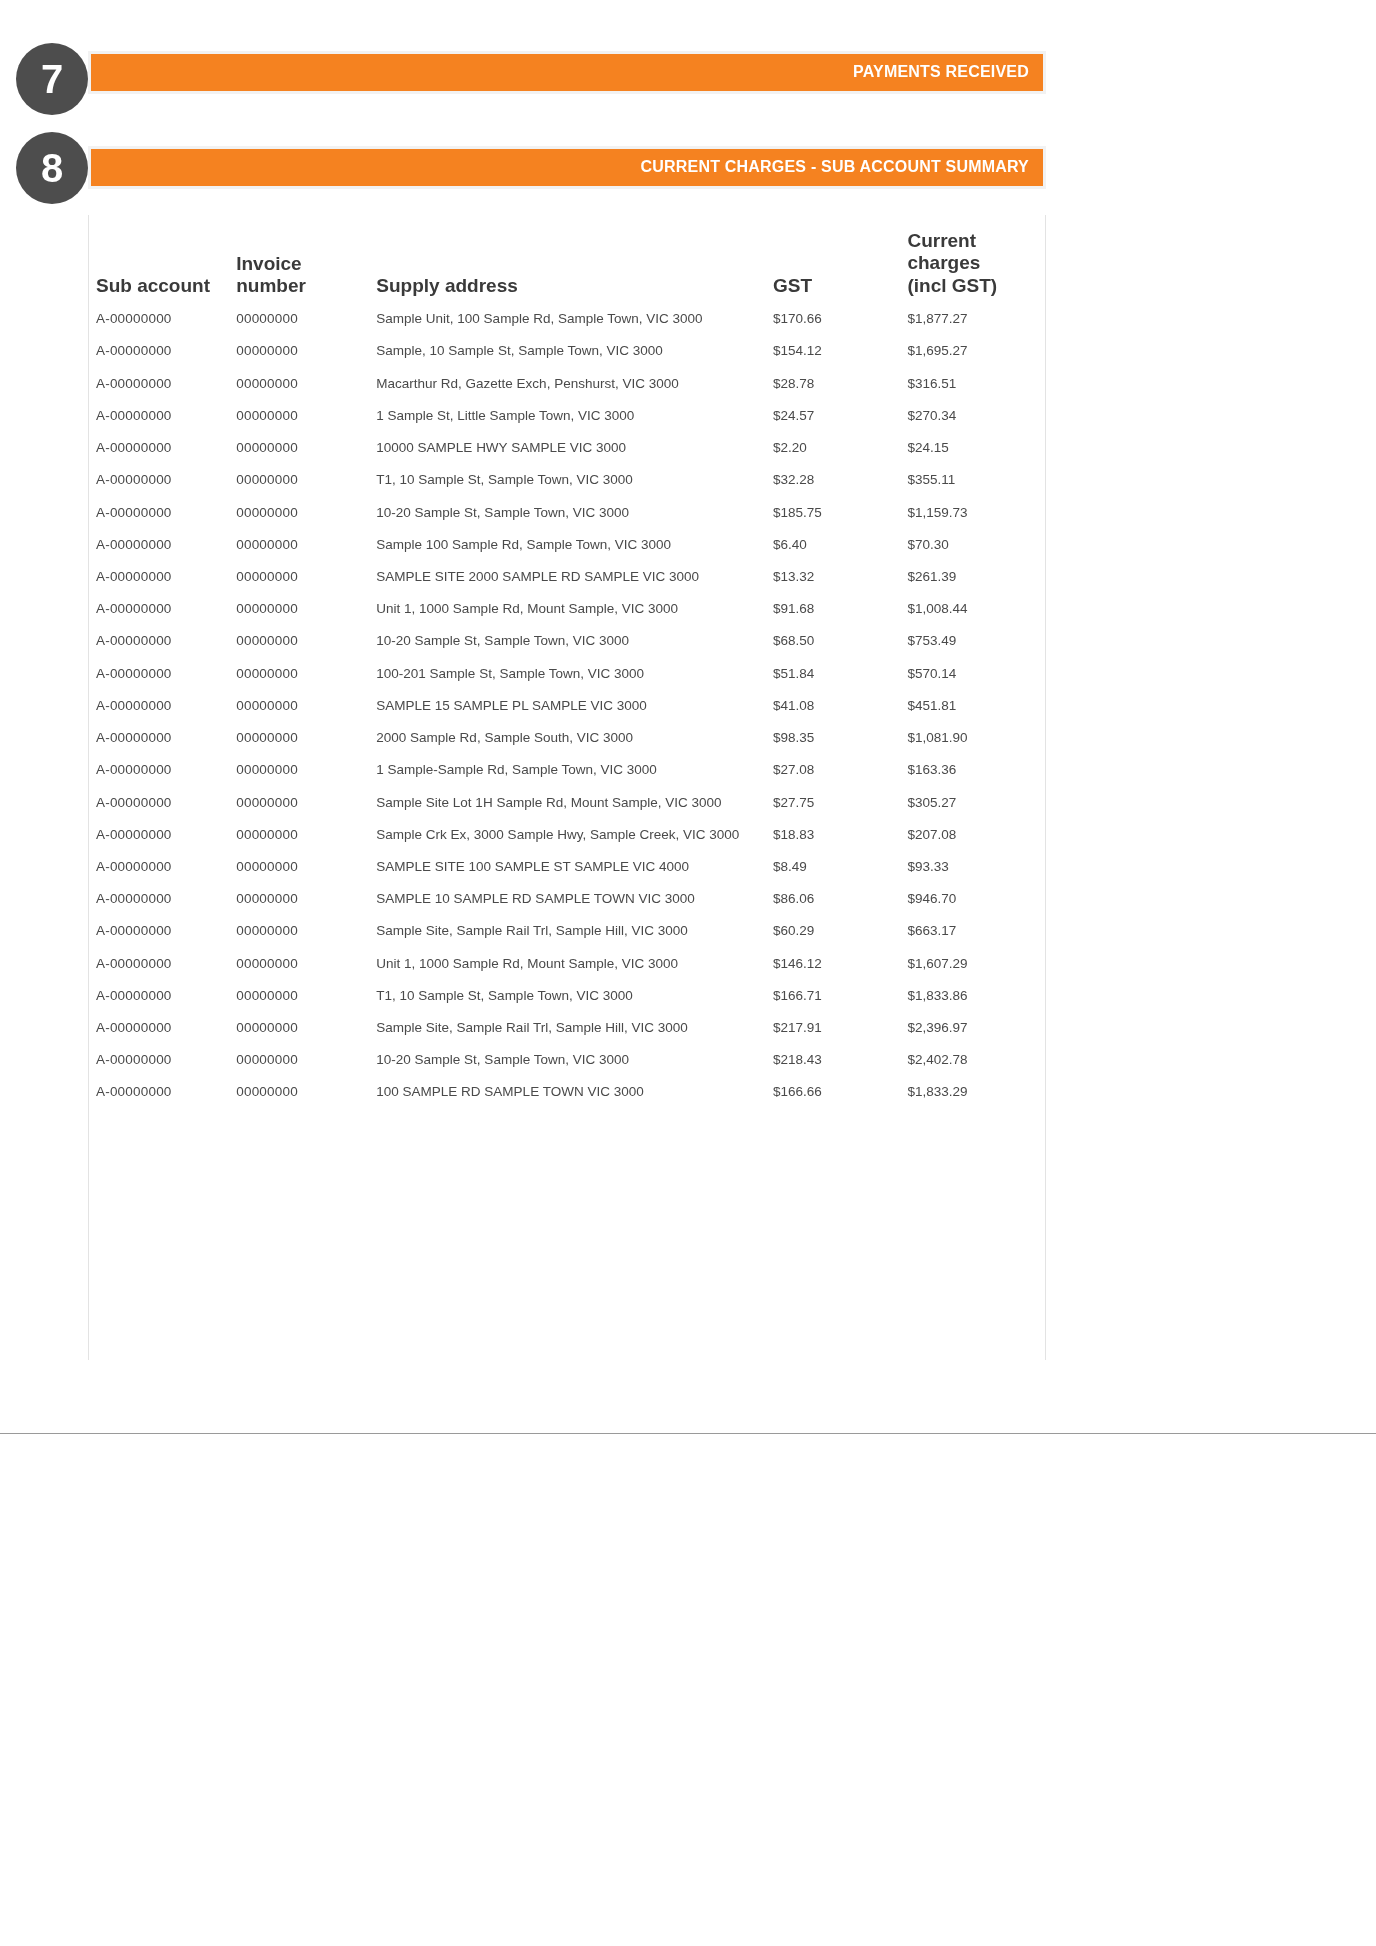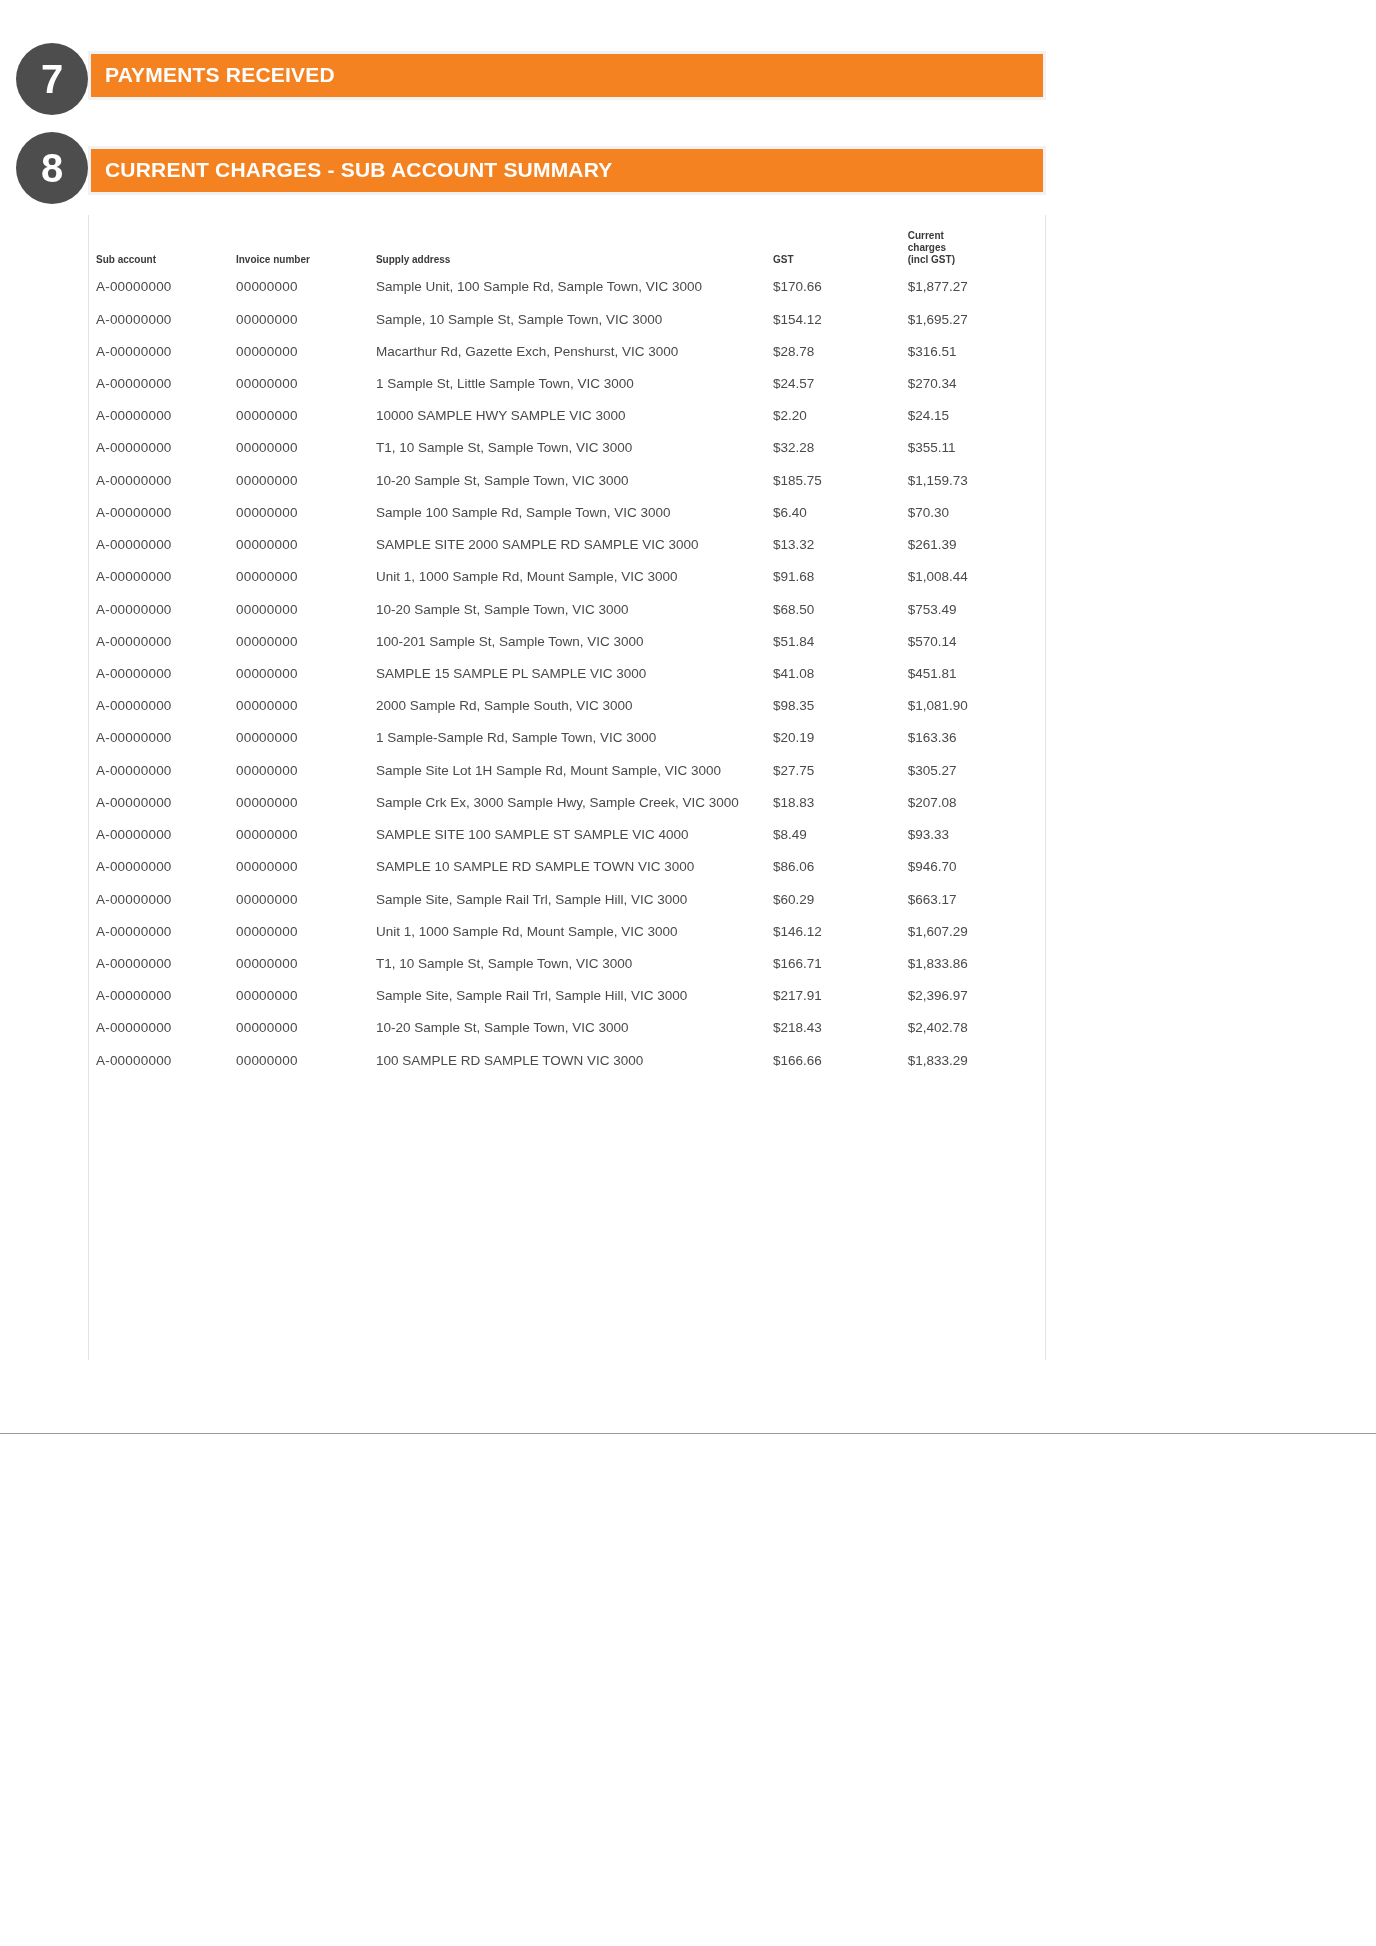--- a/index.html
+++ b/index.html
@@ -38,25 +38,26 @@
   
   .section {
     position: absolute;
   }
   #section-payments { left: 88px; top: 51px; width: 958px; }
   #section-charges  { left: 88px; top: 146px; width: 958px; }
 
   .band {
     background: #f58220;
     color: #ffffff;
-    font-size: 21px;
+    font-size: 16px;
     font-weight: bold;
     letter-spacing: 0.2px;
     padding: 9px 14px 10px 14px;
     box-sizing: border-box;
+    text-align: right;
   }
   .band-wrap {
     background: #f2f2f2;
     padding: 3px;
     box-sizing: border-box;
   }
 
   .total-row {
     display: flex;
     background: #f2f2f2;
@@ -91,21 +92,21 @@
     position: absolute;
     left: 96px;
     top: 230px;
     width: 944px;
     border-collapse: collapse;
     font-size: 13.5px;
   }
   table.charges th {
     text-align: left;
     vertical-align: bottom;
-    font-size: 10px;
+    font-size: 19px;
     font-weight: bold;
     color: #3a3a3a;
     padding: 0 0 6px 0;
   }
   table.charges td {
     vertical-align: middle;
     color: #4a4a4a;
     padding: 7px 0 7px 0;
     font-size: 13.5px;
     line-height: 1.35;
@@ -264,21 +265,21 @@
         <td class="col-sub">A-00000000</td>
         <td class="col-inv">00000000</td>
         <td class="col-addr">2000 Sample Rd, Sample South, VIC 3000</td>
         <td class="col-gst">$98.35</td>
         <td class="col-cur">$1,081.90</td>
       </tr>
       <tr>
         <td class="col-sub">A-00000000</td>
         <td class="col-inv">00000000</td>
         <td class="col-addr">1 Sample-Sample Rd, Sample Town, VIC 3000</td>
-        <td class="col-gst">$20.19</td>
+        <td class="col-gst">$27.08</td>
         <td class="col-cur">$163.36</td>
       </tr>
       <tr>
         <td class="col-sub">A-00000000</td>
         <td class="col-inv">00000000</td>
         <td class="col-addr">Sample Site Lot 1H Sample  Rd, Mount Sample, VIC 3000</td>
         <td class="col-gst">$27.75</td>
         <td class="col-cur">$305.27</td>
       </tr>
       <tr>

